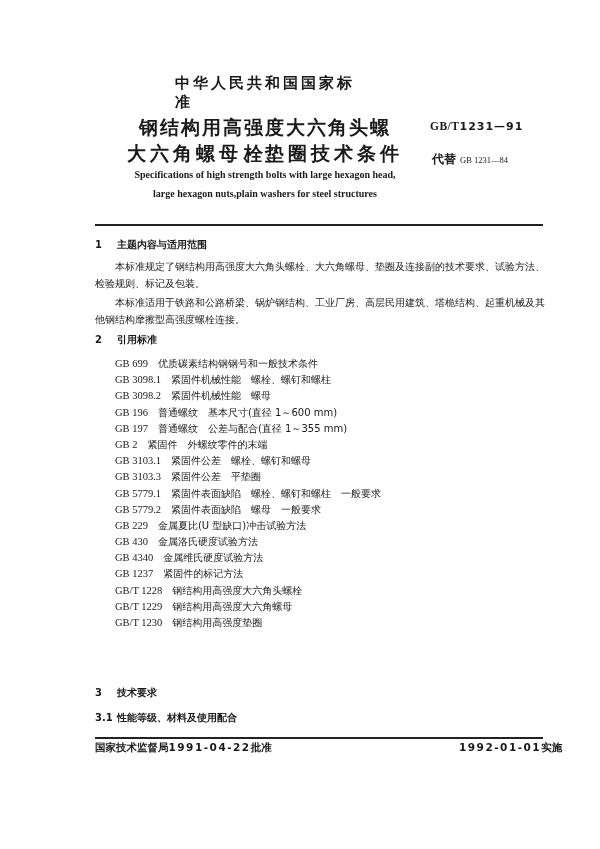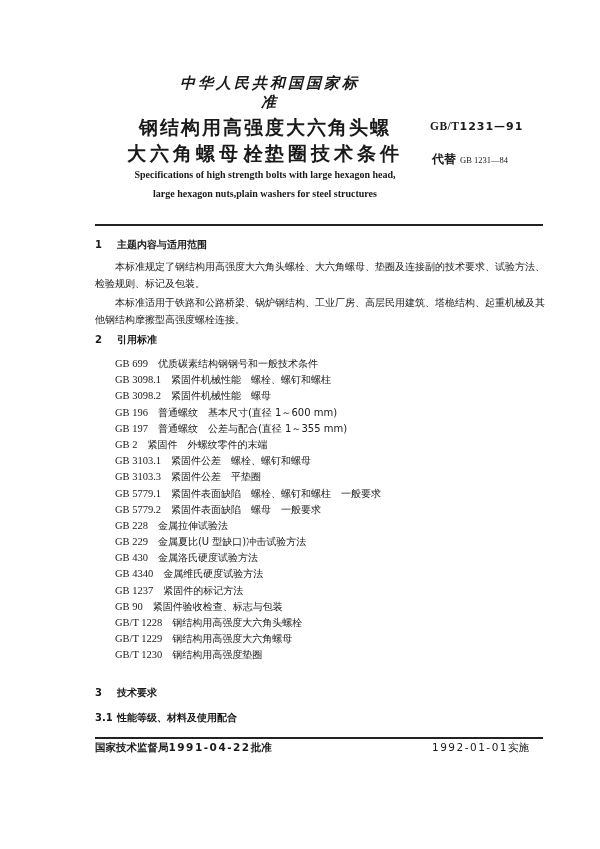--- a/index.html
+++ b/index.html
@@ -2,22 +2,22 @@
 <html><head>
   <meta charset="utf-8">
   <style>
     html, body { margin: 0; padding: 0; }
     body {
       width: 600px; height: 849px; background: #ffffff; position: relative; overflow: hidden;
       font-family: "DejaVu Serif", "Liberation Serif", serif; color: #1a1a1a;
     }
     .abs { position: absolute; }
     .national {
-      left: 175px; top: 74px; width: 190px; text-align: center;
-      font-family: "DejaVu Sans", sans-serif; font-weight: bold; font-size: 15px; letter-spacing: 3px; font-style: italic;
+      left: 175px; top: 74px; width: 190px; text-align: left;
+      font-family: "DejaVu Sans", sans-serif; font-weight: bold; font-size: 15px; letter-spacing: 3px;
     }
     .title {
       left: 120px; width: 290px; text-align: center;
       font-family: "DejaVu Sans", sans-serif; font-weight: bold; font-size: 19px; letter-spacing: 2px;
     }
     .title.l1 { top: 115px; }
     .title.l2 { top: 141px; letter-spacing: 4px; }
     .entitle {
       left: 120px; width: 290px; text-align: center;
       font-family: "Liberation Serif", serif; font-weight: bold; font-size: 10px;
@@ -46,21 +46,21 @@
     }
     .refs { left: 115px; top: 356px; font-size: 10px; font-family: "DejaVu Sans", sans-serif; }
     .refs .row { height: 16.2px; line-height: 16.2px; white-space: nowrap; }
     .refs .code { font-family: "Liberation Serif", serif; font-size: 10.5px; margin-right: 10px; }
     .refs .ttl { }
     .footer-left {
       left: 95px; top: 741px; font-family: "DejaVu Sans", sans-serif; font-weight: bold; font-size: 10.5px;
     }
     .footer-left .d { letter-spacing: 1.5px; }
     .footer-right {
-      left: 432px; top: 741px; font-family: "DejaVu Sans", sans-serif; font-weight: normal; font-size: 10.5px;
+      left: 459px; top: 741px; font-family: "DejaVu Sans", sans-serif; font-weight: bold; font-size: 10.5px;
     }
     .footer-right .d { letter-spacing: 1.5px; }
   </style>
 </head>
 <body>
 
 <div class="abs national">中华人民共和国国家标准</div>
 
 <div class="abs title l1">钢结构用高强度大六角头螺栓、</div>
 <div class="abs title l2">大六角螺母、垫圈技术条件</div>
@@ -90,26 +90,24 @@
   <div class="row"><span class="code">GB 699</span><span class="ttl">优质碳素结构钢钢号和一般技术条件</span></div>
   <div class="row"><span class="code">GB 3098.1</span><span class="ttl">紧固件机械性能　螺栓、螺钉和螺柱</span></div>
   <div class="row"><span class="code">GB 3098.2</span><span class="ttl">紧固件机械性能　螺母</span></div>
   <div class="row"><span class="code">GB 196</span><span class="ttl">普通螺纹　基本尺寸(直径 1～600 mm)</span></div>
   <div class="row"><span class="code">GB 197</span><span class="ttl">普通螺纹　公差与配合(直径 1～355 mm)</span></div>
   <div class="row"><span class="code">GB 2</span><span class="ttl">紧固件　外螺纹零件的末端</span></div>
   <div class="row"><span class="code">GB 3103.1</span><span class="ttl">紧固件公差　螺栓、螺钉和螺母</span></div>
   <div class="row"><span class="code">GB 3103.3</span><span class="ttl">紧固件公差　平垫圈</span></div>
   <div class="row"><span class="code">GB 5779.1</span><span class="ttl">紧固件表面缺陷　螺栓、螺钉和螺柱　一般要求</span></div>
   <div class="row"><span class="code">GB 5779.2</span><span class="ttl">紧固件表面缺陷　螺母　一般要求</span></div>
-  <div class="row"><span class="code">GB 228</span><span class="ttl">金属拉伸试验法</span></div>
   <div class="row"><span class="code">GB 229</span><span class="ttl">金属夏比(U 型缺口)冲击试验方法</span></div>
   <div class="row"><span class="code">GB 430</span><span class="ttl">金属洛氏硬度试验方法</span></div>
   <div class="row"><span class="code">GB 4340</span><span class="ttl">金属维氏硬度试验方法</span></div>
   <div class="row"><span class="code">GB 1237</span><span class="ttl">紧固件的标记方法</span></div>
-  <div class="row"><span class="code">GB 90</span><span class="ttl">紧固件验收检查、标志与包装</span></div>
   <div class="row"><span class="code">GB/T 1228</span><span class="ttl">钢结构用高强度大六角头螺栓</span></div>
   <div class="row"><span class="code">GB/T 1229</span><span class="ttl">钢结构用高强度大六角螺母</span></div>
   <div class="row"><span class="code">GB/T 1230</span><span class="ttl">钢结构用高强度垫圈</span></div>
 </div>
 
 <div class="abs h1" style="top:686px;">
   <span class="n">3</span><span>技术要求</span>
 </div>
 <div class="abs h1" style="top:711px;">
   <span class="n">3.1</span><span>性能等级、材料及使用配合</span>

